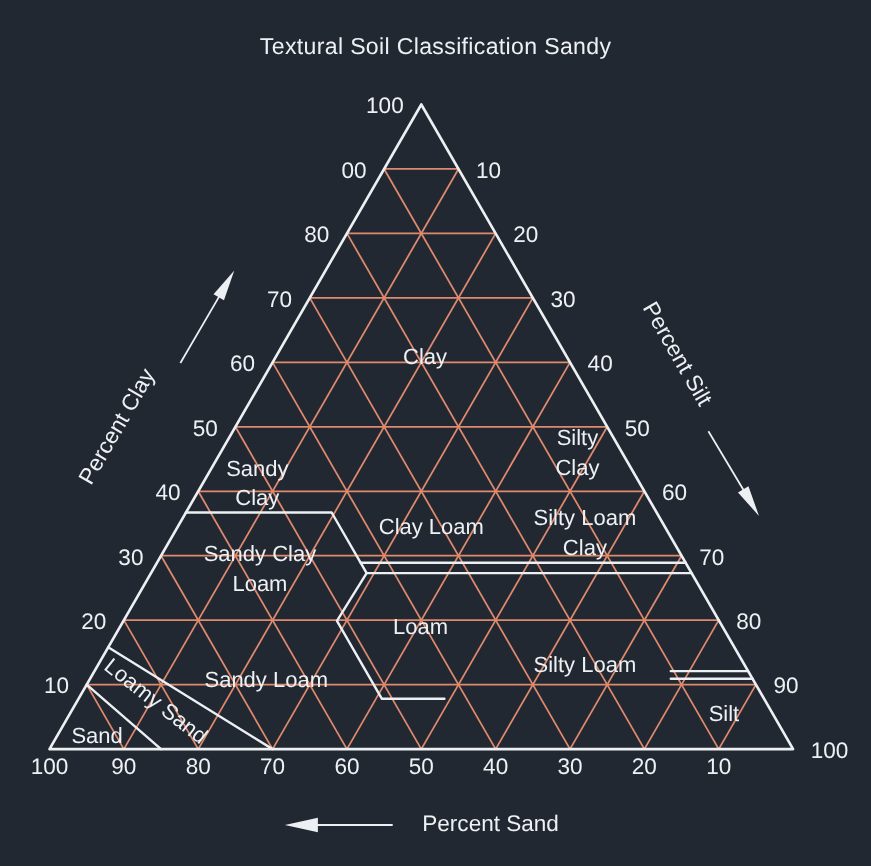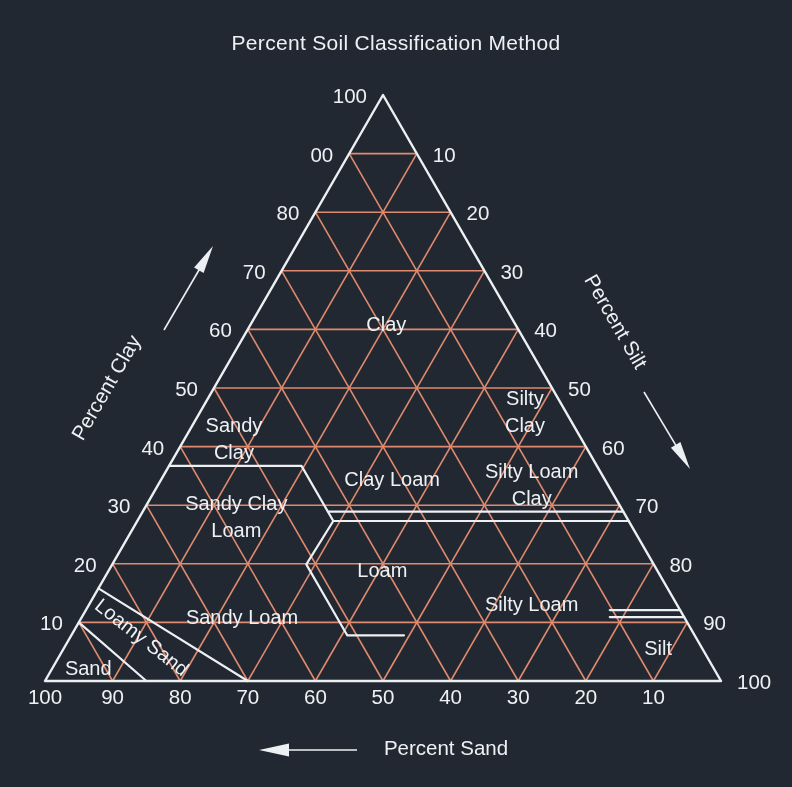--- a/index.html
+++ b/index.html
@@ -21,21 +21,21 @@
     fill:#eef1f4;
   }
   svg text.tick{font-size:20.5px;}
   svg text.region{font-size:20px;}
   svg text.axis{font-size:20.5px;}
 </style>
 </head>
 <body>
 
 <div class="stage">
-  <div class="chart-title">Percent Soil Classification Method</div>
+  <div class="chart-title">Textural Soil Classification Sandy</div>
   <svg id="plot" width="792" height="787" viewBox="0 0 792 787">
       <line x1="78.8" y1="622.4" x2="687.2" y2="622.4" stroke="#df8a6e" stroke-width="1.6"></line>
       <line x1="349.2" y1="153.6" x2="653.4" y2="681" stroke="#df8a6e" stroke-width="1.6"></line>
       <line x1="416.8" y1="153.6" x2="112.6" y2="681" stroke="#df8a6e" stroke-width="1.6"></line>
       <line x1="112.6" y1="563.8" x2="653.4" y2="563.8" stroke="#df8a6e" stroke-width="1.6"></line>
       <line x1="315.4" y1="212.2" x2="585.8" y2="681" stroke="#df8a6e" stroke-width="1.6"></line>
       <line x1="450.6" y1="212.2" x2="180.2" y2="681" stroke="#df8a6e" stroke-width="1.6"></line>
       <line x1="146.4" y1="505.2" x2="619.6" y2="505.2" stroke="#df8a6e" stroke-width="1.6"></line>
       <line x1="281.6" y1="270.8" x2="518.2" y2="681" stroke="#df8a6e" stroke-width="1.6"></line>
       <line x1="484.4" y1="270.8" x2="247.8" y2="681" stroke="#df8a6e" stroke-width="1.6"></line>

